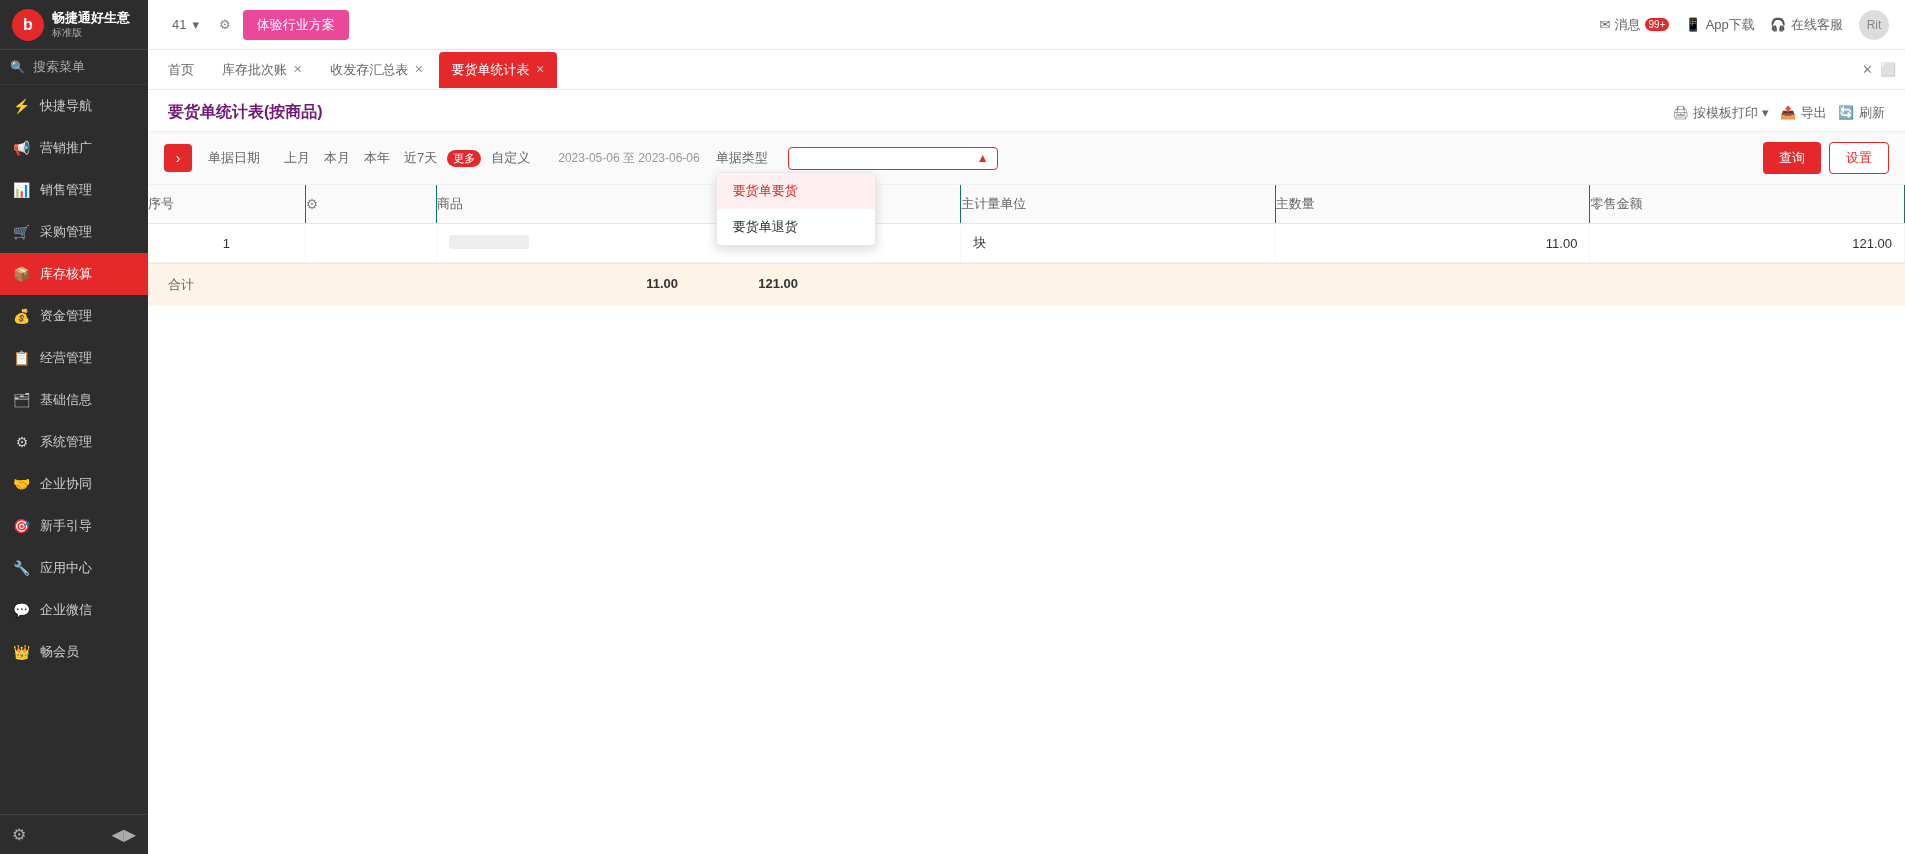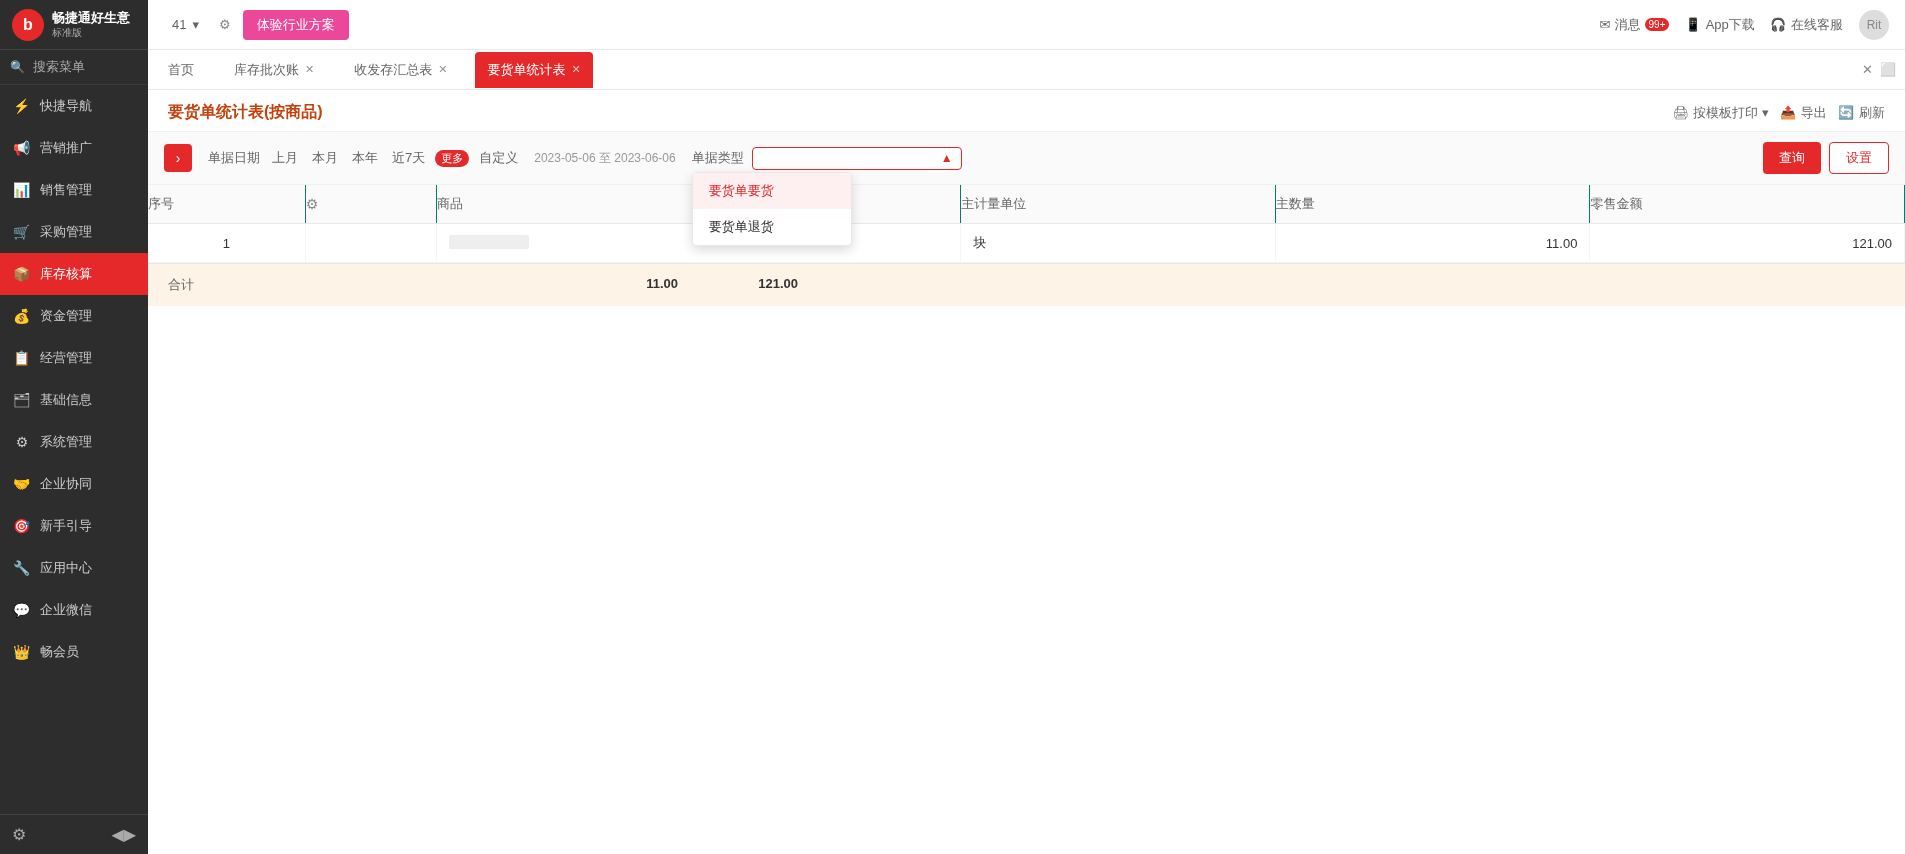--- a/index.html
+++ b/index.html
@@ -154,21 +154,21 @@
     }
 
     
     .tabs-bar {
       background: white;
       border-bottom: 1px solid #e8e8e8;
       display: flex;
       align-items: center;
       padding: 0 8px;
       height: 40px;
-      gap: 16px;
+      gap: 4px;
     }
     .tab {
       display: flex;
       align-items: center;
       gap: 6px;
       padding: 6px 12px;
       border-radius: 4px 4px 0 0;
       cursor: pointer;
       color: #666;
       font-size: 13px;
@@ -206,21 +206,21 @@
     .page-header {
       display: flex;
       align-items: center;
       justify-content: space-between;
       padding: 12px 20px 8px;
       border-bottom: 1px solid #f0f0f0;
     }
     .page-title {
       font-size: 16px;
       font-weight: bold;
-      color: #c2410c;
+      color: #701a75;
     }
     .page-header-actions {
       display: flex;
       align-items: center;
       gap: 12px;
     }
     .header-action-btn {
       display: flex;
       align-items: center;
       gap: 4px;
@@ -248,21 +248,21 @@
       align-items: center;
       justify-content: center;
       color: white;
       cursor: pointer;
       font-size: 14px;
       flex-shrink: 0;
     }
     .filter-group {
       display: flex;
       align-items: center;
-      gap: 8px;
+      gap: 20px;
     }
     .filter-label {
       color: #666;
       font-size: 13px;
       white-space: nowrap;
     }
     .date-shortcuts {
       display: flex;
       align-items: center;
       gap: 6px;

